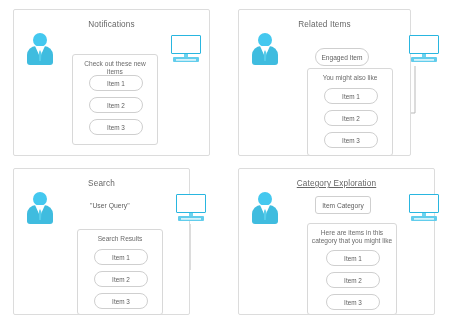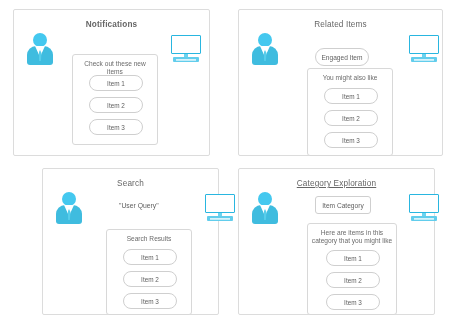--- a/index.html
+++ b/index.html
@@ -214,21 +214,21 @@
     </g>
     <g>
       <path d="M370,205 L406,205" stroke="#b9b9b9" stroke-width="1" fill="none" marker-end="url(#ah)"></path>
     </g>
     <g>
       <path d="M415,224 L415,271 L382,271" stroke="#b9b9b9" stroke-width="1" fill="none" marker-end="url(#ah)"></path>
     </g>
   </svg>
 
   <div class="panel" style="left:13px; top:9px; width:197px; height:147px;">
-    <div class="panel-title" style="top:10px;font-weight:bold;">Notifications</div>
+    <div class="panel-title" style="top:10px;">Notifications</div>
 
     <div class="actor" style="left:12px; top:23px;">
       <div class="head"></div>
       <div class="body"></div>
       <div class="collar"></div>
       <div class="tie"></div>
     </div>
 
     <div class="monitor" style="left:157px; top:25px;">
       <div class="screen"></div>
@@ -237,21 +237,21 @@
     </div>
 
     <div class="card" style="left:58px; top:44px; width:86px; height:91px;">
       <div class="card-title" style="top:5px;">Check out these new items</div>
       <div class="pill" style="left:16px; top:20px; width:54px; height:16px;">Item 1</div>
       <div class="pill" style="left:16px; top:42px; width:54px; height:16px;">Item 2</div>
       <div class="pill" style="left:16px; top:64px; width:54px; height:16px;">Item 3</div>
     </div>
   </div>
 
-  <div class="panel" style="left:238px; top:9px; width:205px; height:147px;">
+  <div class="panel" style="left:238px; top:9px; width:173px; height:147px;">
     <div class="panel-title" style="top:10px;">Related Items</div>
 
     <div class="actor" style="left:12px; top:23px;">
       <div class="head"></div>
       <div class="body"></div>
       <div class="collar"></div>
       <div class="tie"></div>
     </div>
 
     <div class="node-pill" style="left:76px; top:38px; width:54px; height:18px;">Engaged Item</div>
@@ -263,21 +263,21 @@
     </div>
 
     <div class="card" style="left:68px; top:58px; width:86px; height:88px;">
       <div class="card-title" style="top:5px;">You might also like</div>
       <div class="pill" style="left:16px; top:19px; width:54px; height:16px;">Item 1</div>
       <div class="pill" style="left:16px; top:41px; width:54px; height:16px;">Item 2</div>
       <div class="pill" style="left:16px; top:63px; width:54px; height:16px;">Item 3</div>
     </div>
   </div>
 
-  <div class="panel" style="left:13px; top:168px; width:177px; height:147px;margin-left:29px;">
+  <div class="panel" style="left:13px; top:168px; width:177px; height:147px;">
     <div class="panel-title" style="top:10px;">Search</div>
 
     <div class="actor" style="left:12px; top:23px;">
       <div class="head"></div>
       <div class="body"></div>
       <div class="collar"></div>
       <div class="tie"></div>
     </div>
 
     <div class="plain-label" style="left:76px; top:33px;">"User Query"</div>

